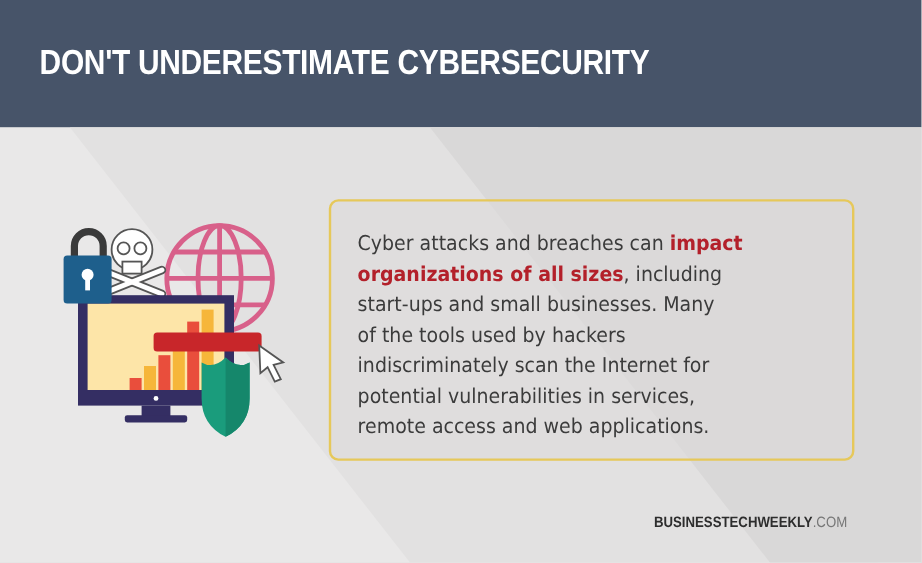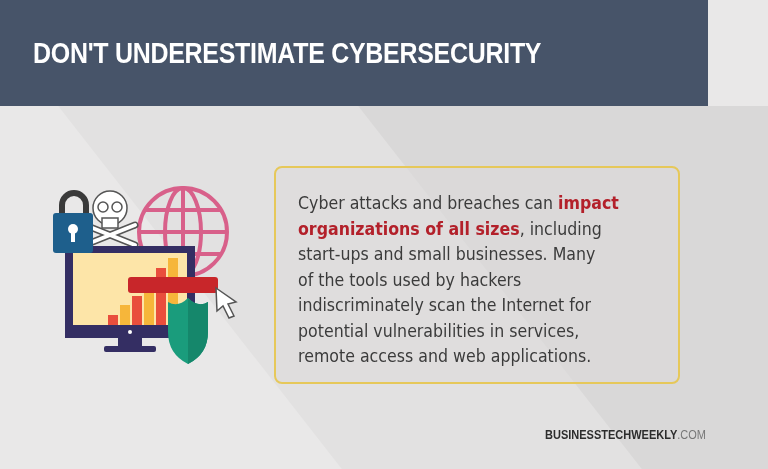--- a/index.html
+++ b/index.html
@@ -1,23 +1,23 @@
 <!DOCTYPE html>
 <html><head>
 <meta charset="utf-8">
 <style>
   html,body{margin:0;padding:0;}
   body{width:768px;height:469px;overflow:hidden;position:relative;font-family:"DejaVu Sans Condensed","DejaVu Sans",sans-serif;background:#e9e8e8;}
-  .header{position:absolute;left:0;top:0;width:708px;height:106px;background:#475469;}
+  .header{position:absolute;left:0;top:0;width:768px;height:106px;background:#475469;}
   .title{position:absolute;left:33px;top:37px;color:#ffffff;font-family:"Liberation Sans",sans-serif;font-weight:bold;font-size:29px;letter-spacing:-0.3px;transform:scaleX(0.86);transform-origin:left center;white-space:nowrap;}
   .bg{position:absolute;left:0;top:106px;width:768px;height:363px;overflow:hidden;}
   .stripe{position:absolute;background:#dedddd;transform:skewX(38deg);}
   .s1{left:200px;top:0;width:390px;height:363px;background:#e2e1e1;}
   .s2{left:500px;top:0;width:500px;height:363px;background:#d9d8d8;}
-  .card{position:absolute;left:274px;top:166px;width:406px;height:218px;border:2px solid #e6c85a;border-radius:8px;background:rgba(220,219,219,0.55);box-sizing:border-box;text-decoration:underline;}
+  .card{position:absolute;left:274px;top:166px;width:438px;height:218px;border:2px solid #e6c85a;border-radius:8px;background:rgba(220,219,219,0.55);box-sizing:border-box;text-decoration:underline;}
   .card-text{position:absolute;left:22px;top:23px;width:410px;font-family:"DejaVu Sans",sans-serif;font-size:17px;line-height:25.5px;color:#3b3b3b;transform:scaleX(0.93);transform-origin:left top;white-space:nowrap;}
   .hl{color:#b3202a;font-weight:bold;}
   .brand{position:absolute;left:545px;top:428px;font-family:"Liberation Sans",sans-serif;font-size:12.5px;color:#333;transform:scaleX(0.88);transform-origin:left center;white-space:nowrap;}
   .brand b{font-weight:bold;color:#2d2d2d;}
   .brand span.dom{color:#777;}
   .illus{position:absolute;left:40px;top:170px;width:220px;height:200px;}
 </style>
 </head>
 <body>
 

